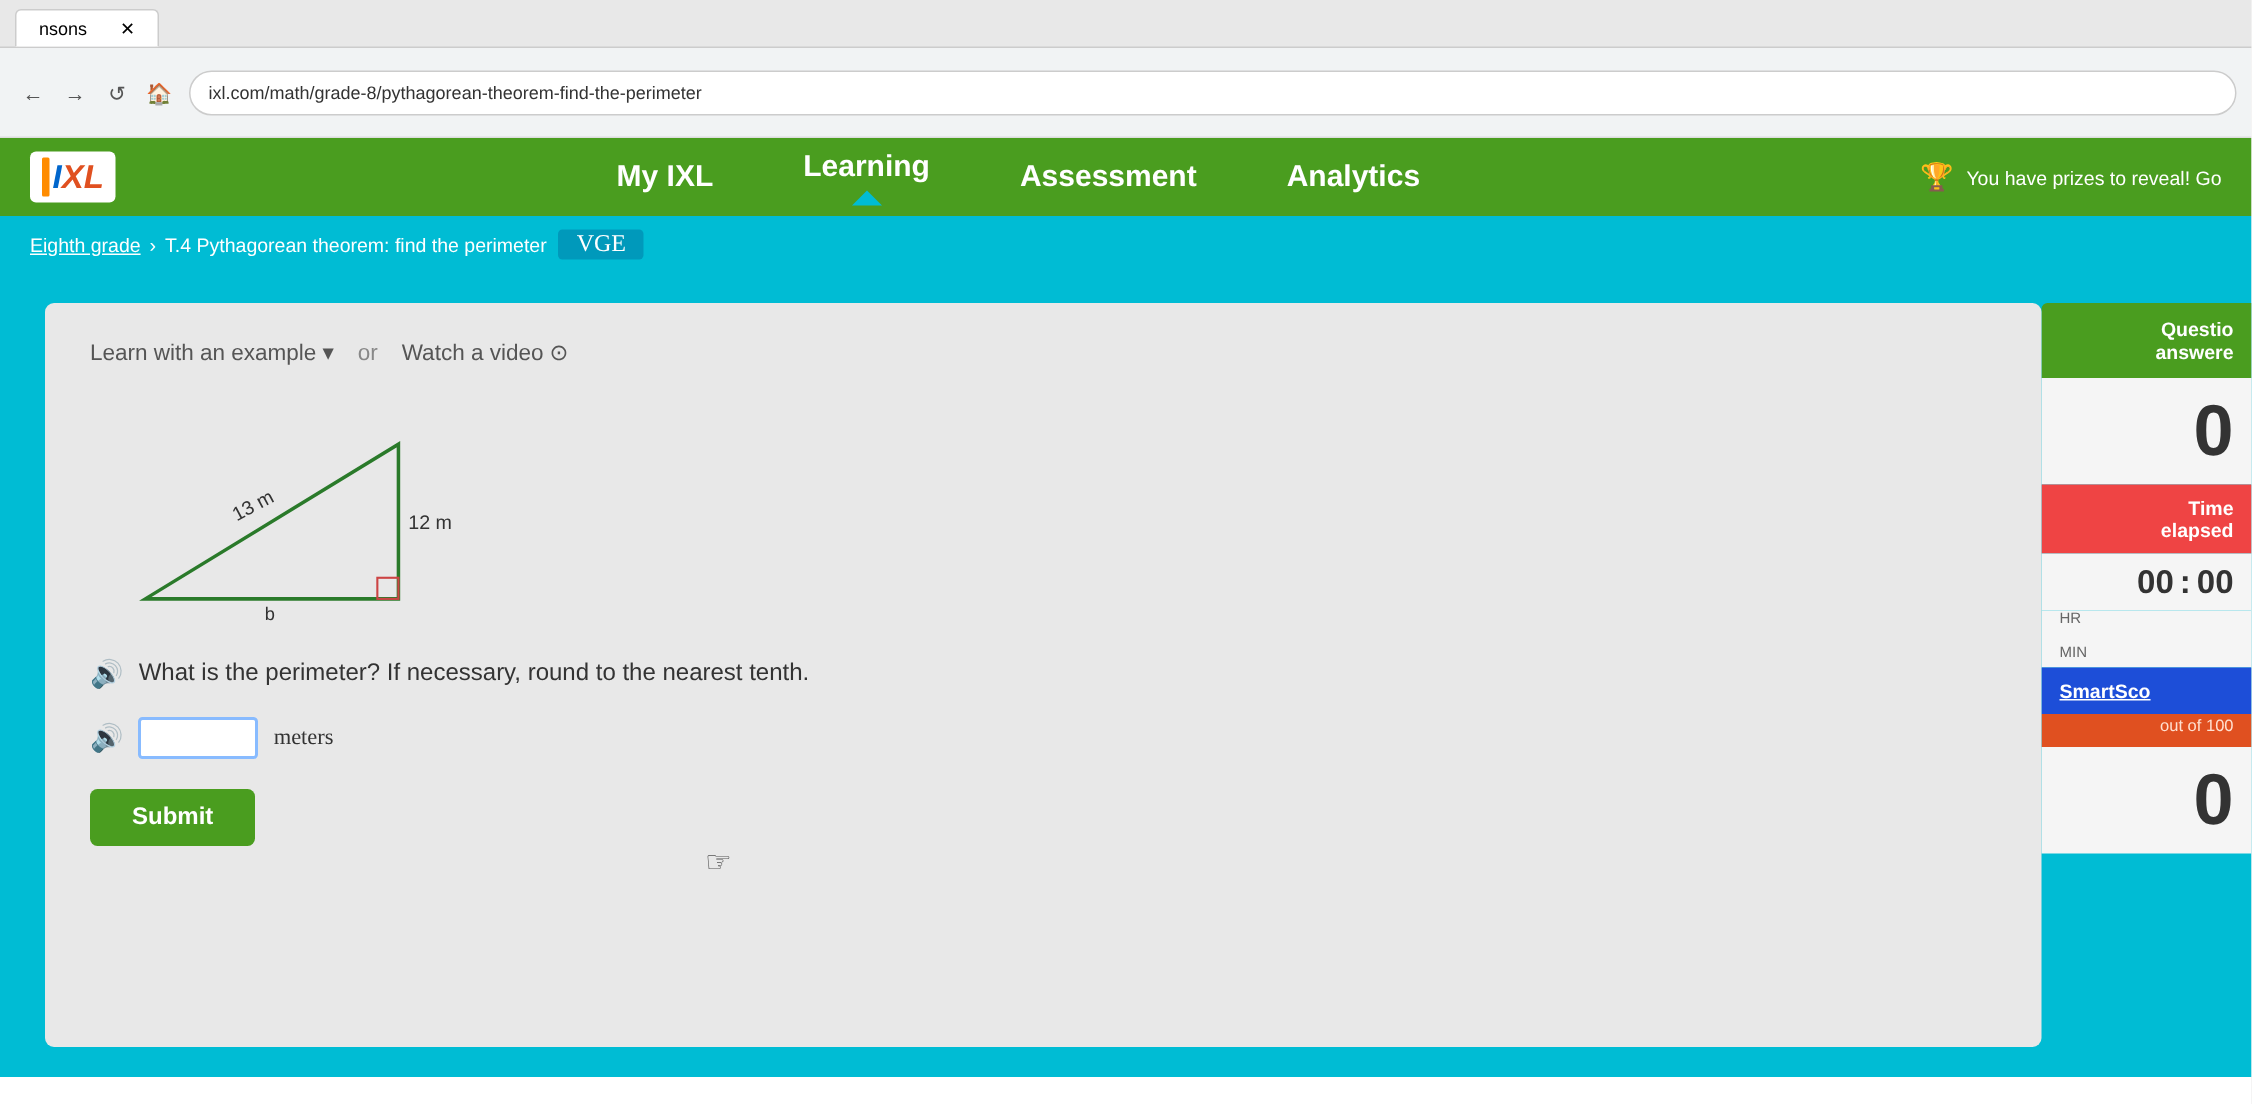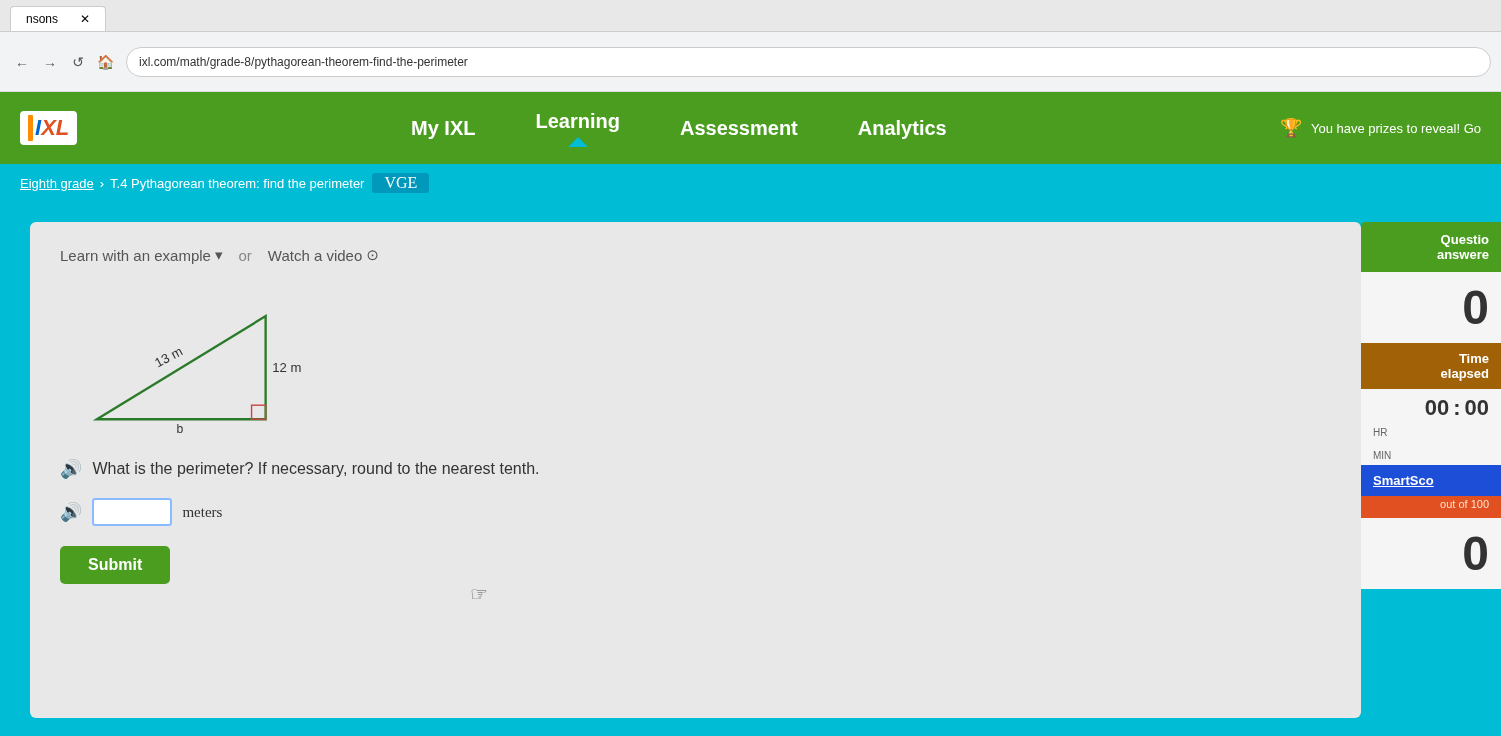--- a/index.html
+++ b/index.html
@@ -36,21 +36,21 @@
     }
     .browser-tab {
       background: #fff; border: 1px solid #ccc; border-bottom: none;
       padding: 5px 15px; font-size: 12px; border-radius: 4px 4px 0 0;
       display: flex; align-items: center; gap: 22px;
     }
 
     
     .ixl-nav {
       background: #4a9d1f;
-      height: 72px;
+      height: 52px;
       display: flex;
       align-items: center;
       padding: 0 20px;
       gap: 30px;
       position: relative;
     }
     .ixl-logo {
       background: #fff;
       padding: 4px 8px;
       border-radius: 4px;
@@ -223,21 +223,21 @@
     }
     .q-count {
       font-size: 48px;
       font-weight: bold;
       color: #333;
       text-align: right;
       padding: 8px 12px;
       background: #f5f5f5;
     }
     .time-elapsed {
-      background: #a16207;
+      background: #ef4444;
       color: #fff;
       padding: 8px 12px;
       font-size: 13px;
       font-weight: bold;
       text-align: right;
     }
     .timer-display {
       background: #f5f5f5;
       display: flex;
       align-items: center;

